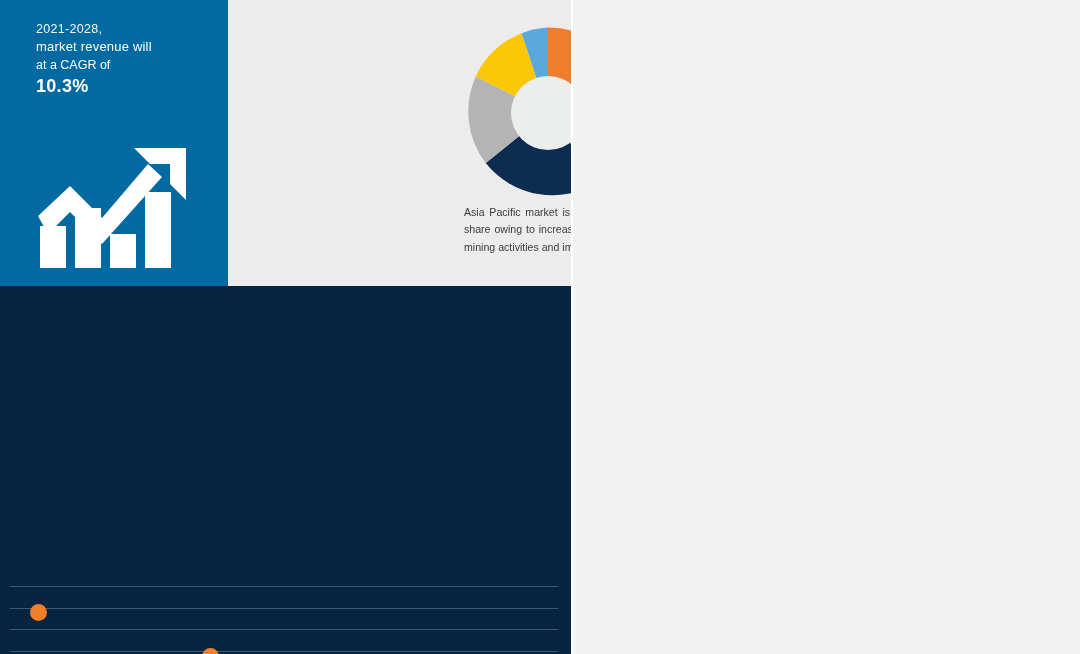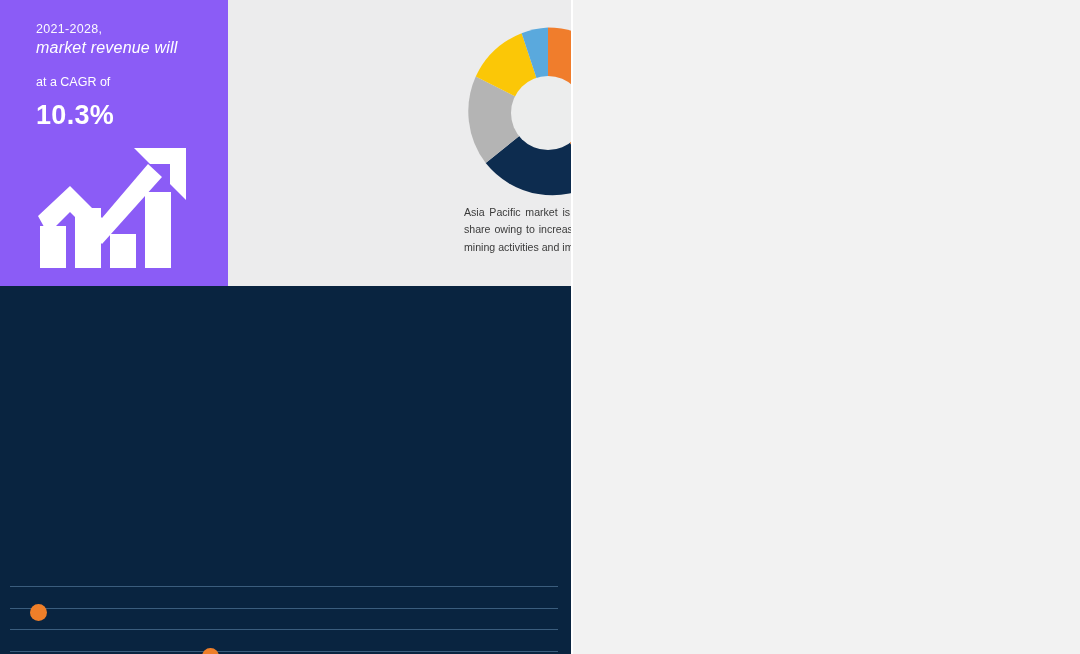--- a/index.html
+++ b/index.html
@@ -6,37 +6,37 @@
   html, body {
     width: 1080px; height: 654px;
     font-family: "Liberation Sans", sans-serif;
     background: #ececed;
     overflow: hidden;
   }
   .page { position: relative; width: 1080px; height: 654px; }
 
   
   .q-tl-orange { position: absolute; left: 0; top: 0; width: 228px; height: 286px;
-                 background: #8b5cf6; }
+                 background: #0369a1; }
   .q-tm { position: absolute; left: 228px; top: 0; width: 345px; height: 286px;
           background: #ececed; }
   .q-right { position: absolute; left: 573px; top: 0; width: 507px; height: 654px;
              background: #f2f2f2; }
   .q-bl { position: absolute; left: 0; top: 286px; width: 573px; height: 368px;
           background: #092440; }
   .divider-v { position: absolute; left: 571px; top: 0; width: 2px; height: 654px;
                background: #ffffff; }
 
   
   .acc-wrap { position: absolute; left: 36px; top: 22px; width: 180px; color: #fff; }
   .acc-years { font-size: 12.5px; letter-spacing: .3px; opacity: .97; margin-bottom: 3px; }
-  .acc-sub1 { font-size: 16px; letter-spacing: .2px; margin-bottom: 3px; font-style: italic; }
+  .acc-sub1 { font-size: 13px; letter-spacing: .2px; margin-bottom: 3px; }
   .acc-big { font-size: 23px; font-weight: bold; letter-spacing: .4px; line-height: 1.12; }
-  .acc-sub2 { font-size: 12.5px; margin-top: 18px; }
-  .acc-cagr { font-size: 27px; font-weight: bold; margin-top: 11px; letter-spacing: .3px; }
+  .acc-sub2 { font-size: 12.5px; margin-top: 4px; }
+  .acc-cagr { font-size: 18px; font-weight: bold; margin-top: 4px; letter-spacing: .3px; }
   .acc-graphic { position: absolute; left: 30px; top: 130px; width: 170px; height: 140px; }
 
   
   .donut-holder { position: absolute; left: 231px; top: 24px; width: 178px; height: 178px; }
   .donut-hole { position: absolute; left: 50%; top: 50%; width: 74px; height: 74px;
                 margin: -37px 0 0 -37px; border-radius: 50%; background: #eceded; }
 
   
   .pct-block { position: absolute; left: 424px; top: 18px; width: 145px; }
   .pct-value { font-size: 25px; color: #ef8f3c; font-weight: bold; letter-spacing: .4px;

